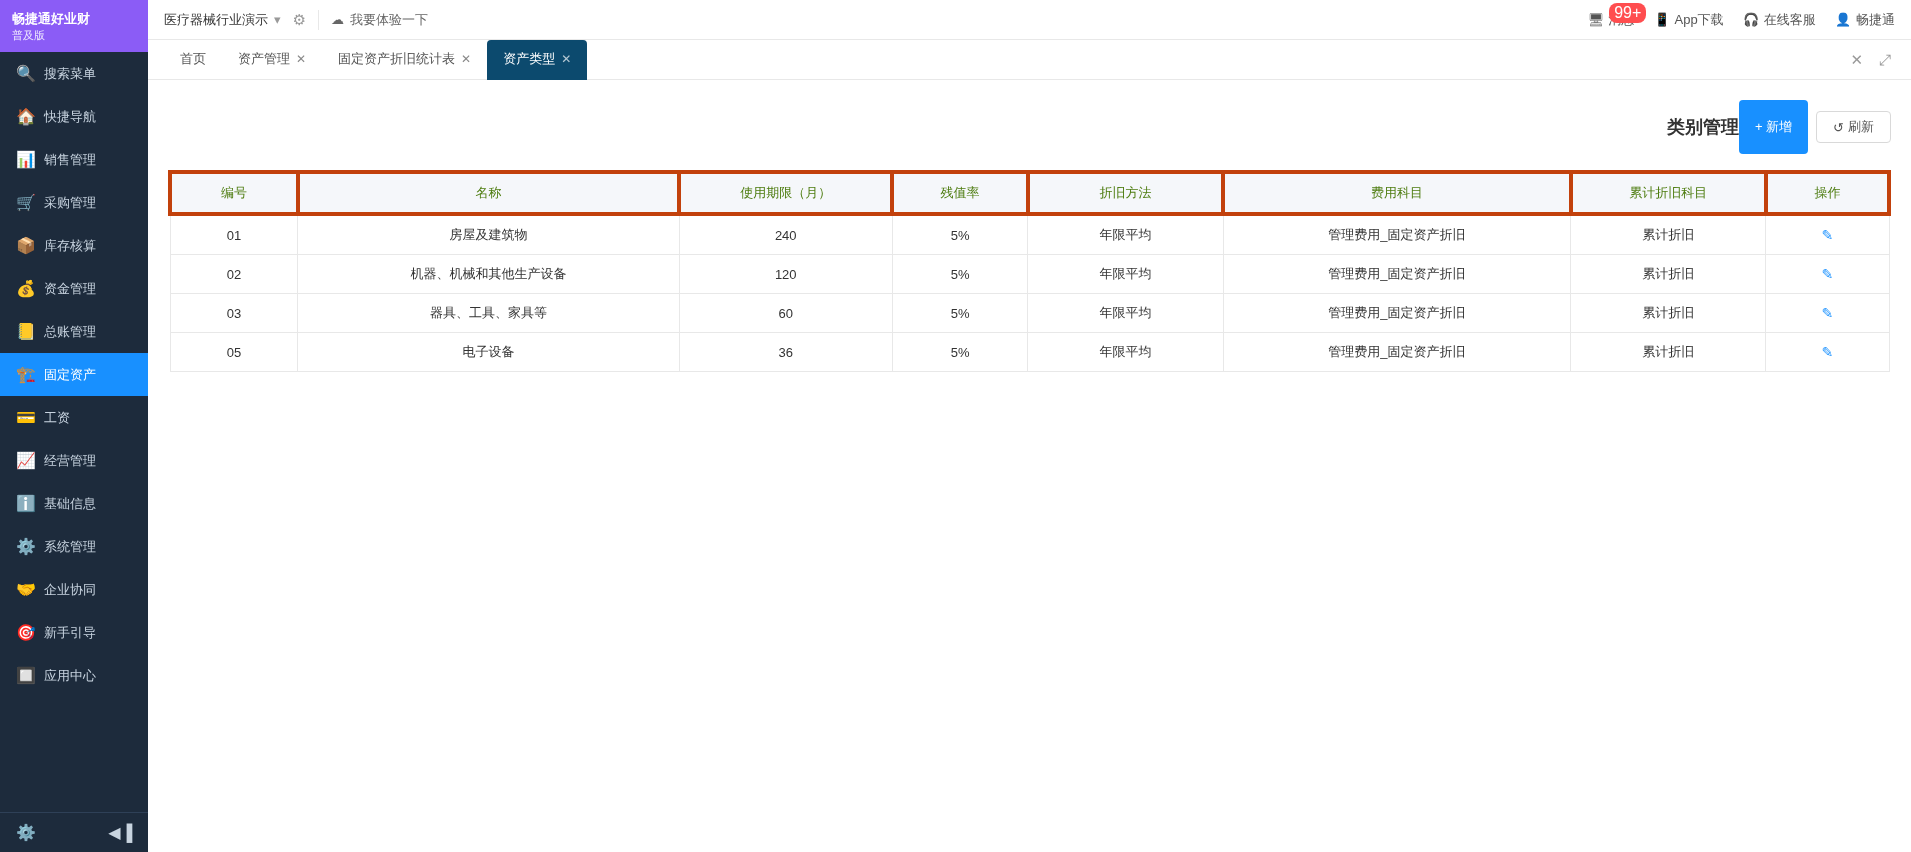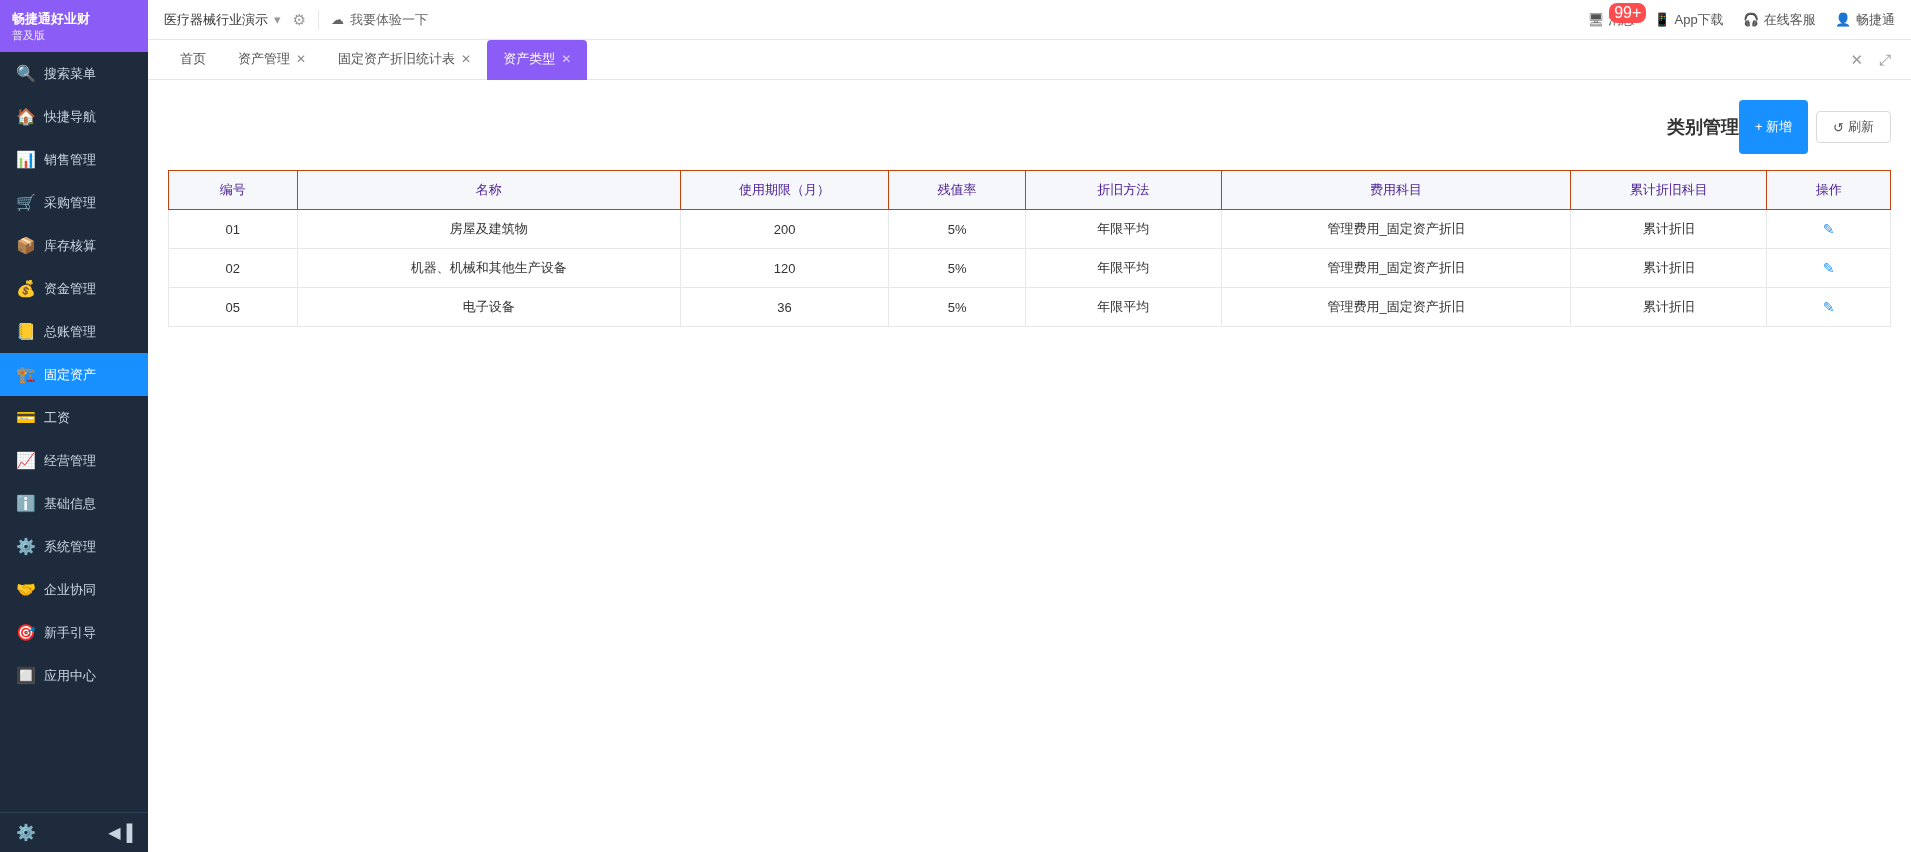--- a/index.html
+++ b/index.html
@@ -142,21 +142,21 @@
       gap: 6px;
       padding: 0 16px;
       height: 40px;
       font-size: 13px;
       color: #555;
       cursor: pointer;
       border-bottom: 2px solid transparent;
       flex-shrink: 0;
     }
     .tab-item.active {
-      background: #8b5cf6;
+      background: #0c4a6e;
       color: white;
       border-radius: 4px 4px 0 0;
     }
     .tab-item .close { color: inherit; opacity: 0.7; font-size: 12px; cursor: pointer; }
     .tabs-right {
       margin-left: auto;
       display: flex;
       align-items: center;
       gap: 8px;
     }
@@ -216,24 +216,24 @@
     }
 
     
     .data-table {
       width: 100%;
       border-collapse: collapse;
       font-size: 13px;
     }
     .data-table th {
       background: #f5f7fa;
-      border: 1px solid #c2410c;
+      border: 4px solid #c2410c;
       padding: 10px 12px;
       text-align: center;
-      color: #4c1d95;
+      color: #4d7c0f;
       font-weight: 500;
     }
     .data-table td {
       border: 1px solid #e8e8e8;
       padding: 10px 28px;
       text-align: center;
       color: #333;
     }
     .data-table td.name-col { text-align: center; }
     .edit-icon {
@@ -401,31 +401,41 @@
             <th>折旧方法</th>
             <th>费用科目</th>
             <th>累计折旧科目</th>
             <th>操作</th>
           </tr>
         </thead>
       <tbody id="table-body">
           <tr>
             <td>01</td>
             <td class="name-col">房屋及建筑物</td>
-            <td>200</td>
+            <td>240</td>
             <td>5%</td>
             <td>年限平均</td>
             <td class="text-teal">管理费用_固定资产折旧</td>
             <td class="text-teal">累计折旧</td>
             <td><span class="edit-icon">✎</span></td>
           </tr>
           <tr>
             <td>02</td>
             <td class="name-col">机器、机械和其他生产设备</td>
             <td>120</td>
+            <td>5%</td>
+            <td>年限平均</td>
+            <td class="text-teal">管理费用_固定资产折旧</td>
+            <td class="text-teal">累计折旧</td>
+            <td><span class="edit-icon">✎</span></td>
+          </tr>
+          <tr>
+            <td>03</td>
+            <td class="name-col">器具、工具、家具等</td>
+            <td>60</td>
             <td>5%</td>
             <td>年限平均</td>
             <td class="text-teal">管理费用_固定资产折旧</td>
             <td class="text-teal">累计折旧</td>
             <td><span class="edit-icon">✎</span></td>
           </tr>
           <tr>
             <td>05</td>
             <td class="name-col">电子设备</td>
             <td>36</td>

